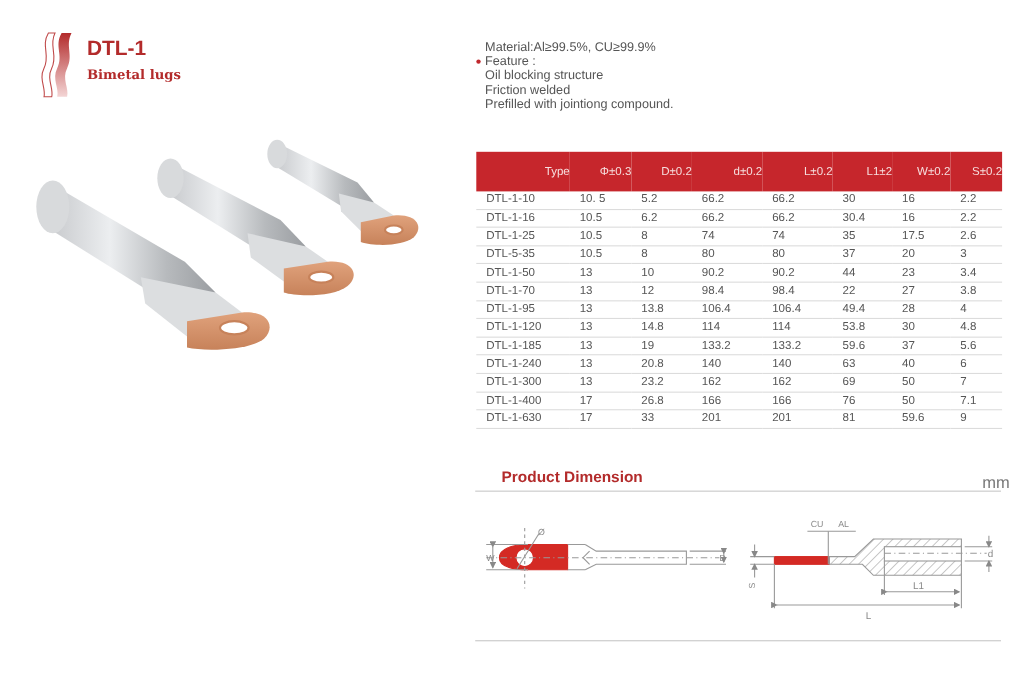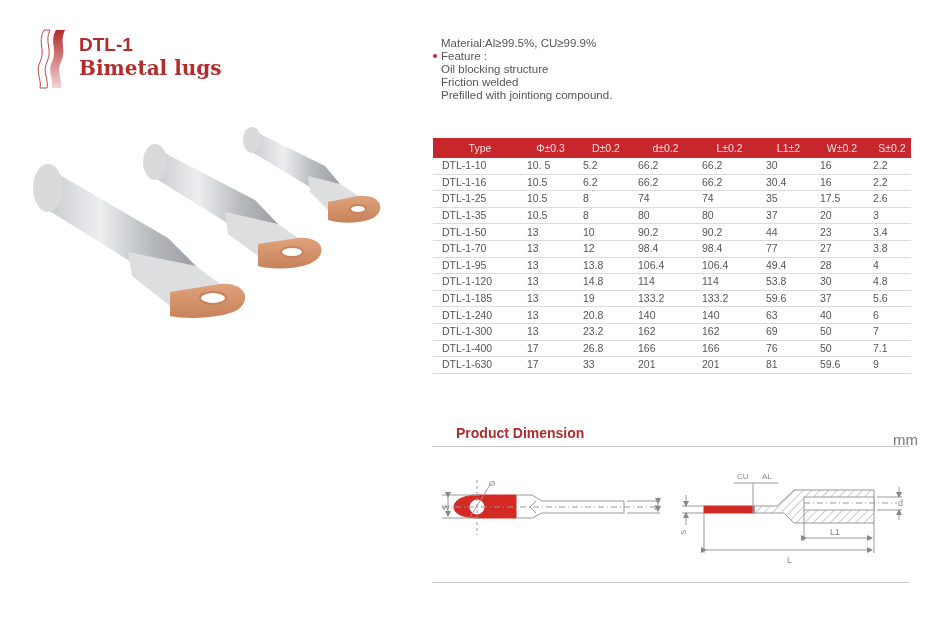--- a/index.html
+++ b/index.html
@@ -1,31 +1,31 @@
 <!DOCTYPE html>
 <html><head>
 <meta charset="utf-8">
 <style>
   html, body { margin:0; padding:0; background:#ffffff; }
   body { width:925px; height:617px; position:relative; overflow:hidden; font-family:"Liberation Sans", sans-serif; color:#555; }
 
   .brand { position:absolute; left:34px; top:28px; width:200px; height:70px; }
   .brand .logo { position:absolute; left:0; top:0; width:34px; height:62px; }
   .brand .t1 { position:absolute; left:45px; top:6px; font-family:Liberation Sans, sans-serif; font-weight:bold; font-size:19px; color:#b32b2b; line-height:22px; white-space:nowrap; }
-  .brand .t2 { position:absolute; left:45px; top:30px; font-family:"DejaVu Serif", serif; font-weight:bold; font-size:20px; color:#b32b2b; line-height:20px; white-space:nowrap; }
+  .brand .t2 { position:absolute; left:45px; top:30px; font-family:"DejaVu Serif", serif; font-weight:bold; font-size:12px; color:#b32b2b; line-height:20px; white-space:nowrap; }
 
   .photo { position:absolute; left:20px; top:120px; width:380px; height:240px; }
 
   .spec { position:absolute; left:441px; top:37px; font-size:11.5px; line-height:13px; color:#555; }
   .spec .line { white-space:nowrap; }
   .spec .feat { position:relative; }
   .spec .bullet { position:absolute; left:-8px; top:4px; width:4px; height:4px; border-radius:50%; background:#c0282d; }
 
   table.spec-table { position:absolute; left:433px; top:138px; width:478px; border-collapse:collapse; font-size:10.5px; color:#555; }
-  table.spec-table th { background:#c6262c; color:#f6dede; font-weight:normal; text-align:center; height:20px; padding:0 0 0 9px; }
+  table.spec-table th { background:#c6262c; color:#f6dede; font-weight:normal; text-align:right; height:36px; padding:0 0 0 9px; }
   table.spec-table td { height:15.6px; padding:0 0 0 9px; border-bottom:1px solid #dcdcdc; white-space:nowrap; line-height:15px; }
   table.spec-table th:nth-child(1), table.spec-table td:nth-child(1){ width:76px; }
   table.spec-table th:nth-child(2), table.spec-table td:nth-child(2){ width:47px; }
   table.spec-table th:nth-child(3), table.spec-table td:nth-child(3){ width:46px; }
   table.spec-table th:nth-child(4), table.spec-table td:nth-child(4){ width:55px; }
   table.spec-table th:nth-child(5), table.spec-table td:nth-child(5){ width:55px; }
   table.spec-table th:nth-child(6), table.spec-table td:nth-child(6){ width:45px; }
   table.spec-table th:nth-child(7), table.spec-table td:nth-child(7){ width:44px; }
 
   .dim-title { position:absolute; left:432px; top:425px; font-size:14px; font-weight:bold; color:#b32b2b; white-space:nowrap;padding-left:24px; }
@@ -139,21 +139,21 @@
         <td>DTL-1-25</td>
         <td>10.5</td>
         <td>8</td>
         <td>74</td>
         <td>74</td>
         <td>35</td>
         <td>17.5</td>
         <td>2.6</td>
       </tr>
       <tr>
-        <td>DTL-1-35</td>
+        <td>DTL-5-35</td>
         <td>10.5</td>
         <td>8</td>
         <td>80</td>
         <td>80</td>
         <td>37</td>
         <td>20</td>
         <td>3</td>
       </tr>
       <tr>
         <td>DTL-1-50</td>
@@ -164,21 +164,21 @@
         <td>44</td>
         <td>23</td>
         <td>3.4</td>
       </tr>
       <tr>
         <td>DTL-1-70</td>
         <td>13</td>
         <td>12</td>
         <td>98.4</td>
         <td>98.4</td>
-        <td>77</td>
+        <td>22</td>
         <td>27</td>
         <td>3.8</td>
       </tr>
       <tr>
         <td>DTL-1-95</td>
         <td>13</td>
         <td>13.8</td>
         <td>106.4</td>
         <td>106.4</td>
         <td>49.4</td>

